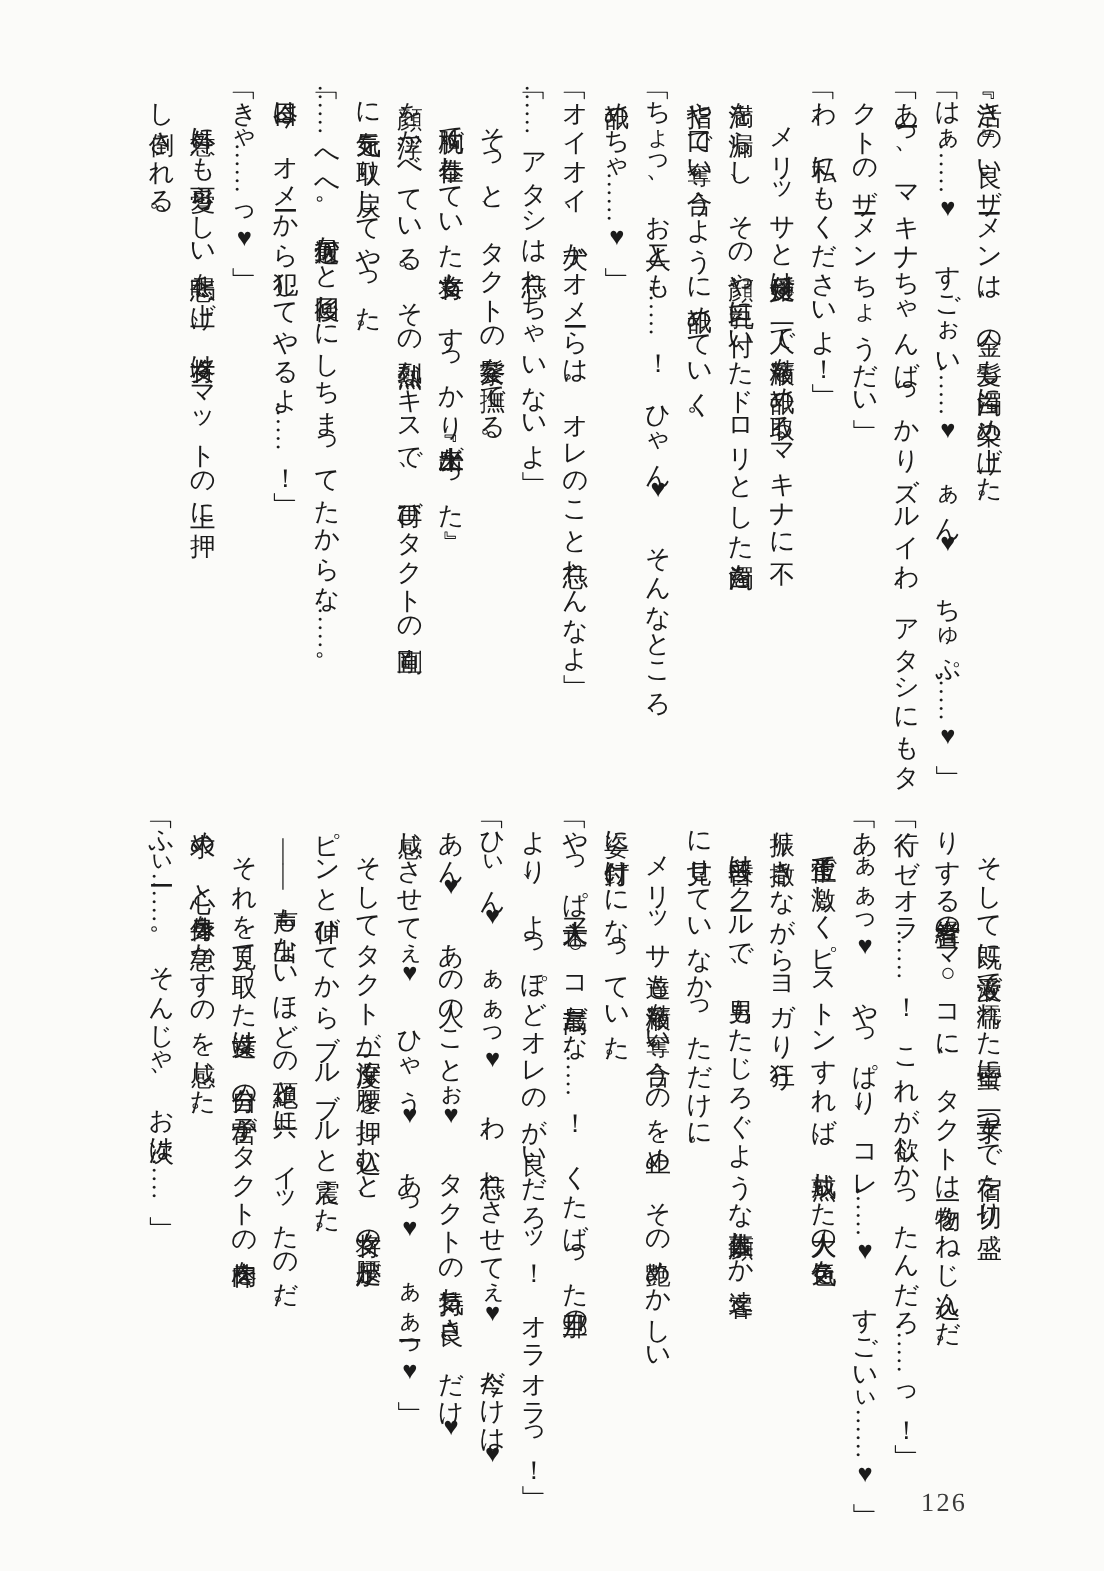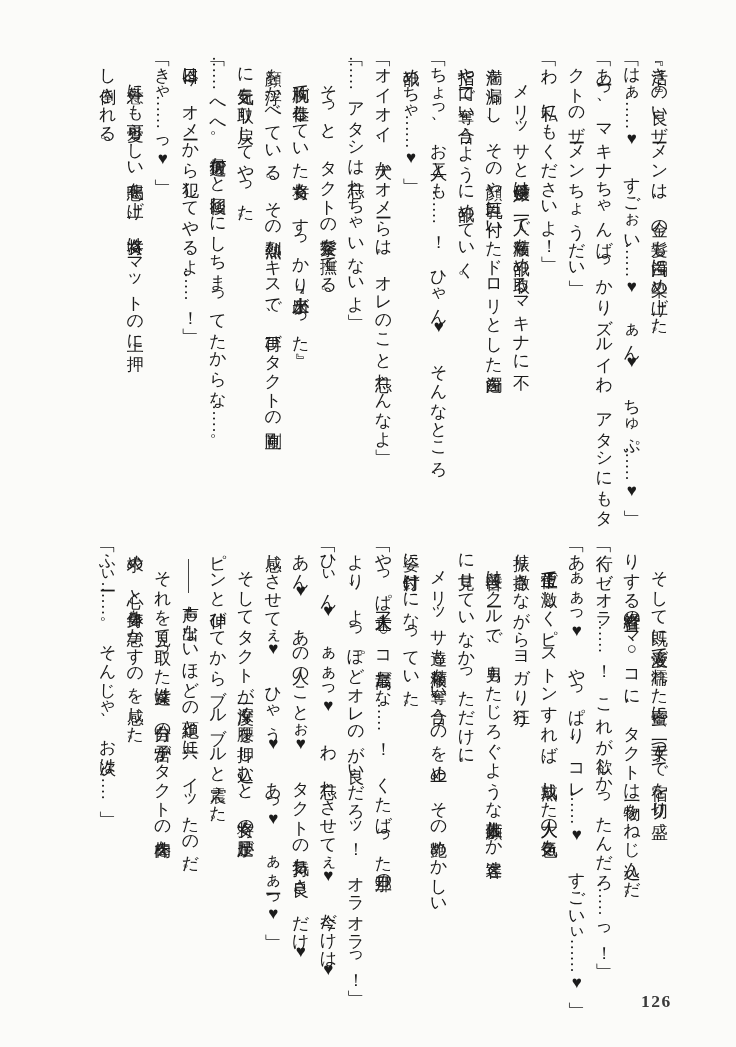--- a/index.html
+++ b/index.html
@@ -27,26 +27,25 @@
   .text-block-bottom { top: 542px; height: 446px; }
   .vline {
     margin: 0;
     padding: 0;
   }
   .vline.indent {
     text-indent: 1em;
   }
   .page-number {
     position: absolute;
-    left: 641px;
+    left: 614px;
     top: 991px;
     font-size: 17.5px;
     letter-spacing: 1.5px;
     color: #3a3a3a;
-    font-weight: bold;
   }
 </style>
 </head>
 <body>
 
 <div class="book-page" style="background: rgb(251, 251, 249); color: rgb(27, 27, 27);">
   <div class="text-block text-block-top">
       <p class="vline">『活き』の良いザーメンは、金の髪も白濁に染め上げた。</p>
       <p class="vline">「はぁ……♥　すごぉい……♥　ぁん♥　ちゅぷ……♥」</p>
       <p class="vline">「あーっ、マキナちゃんばっかりズルイわ。アタシにもタ</p>

